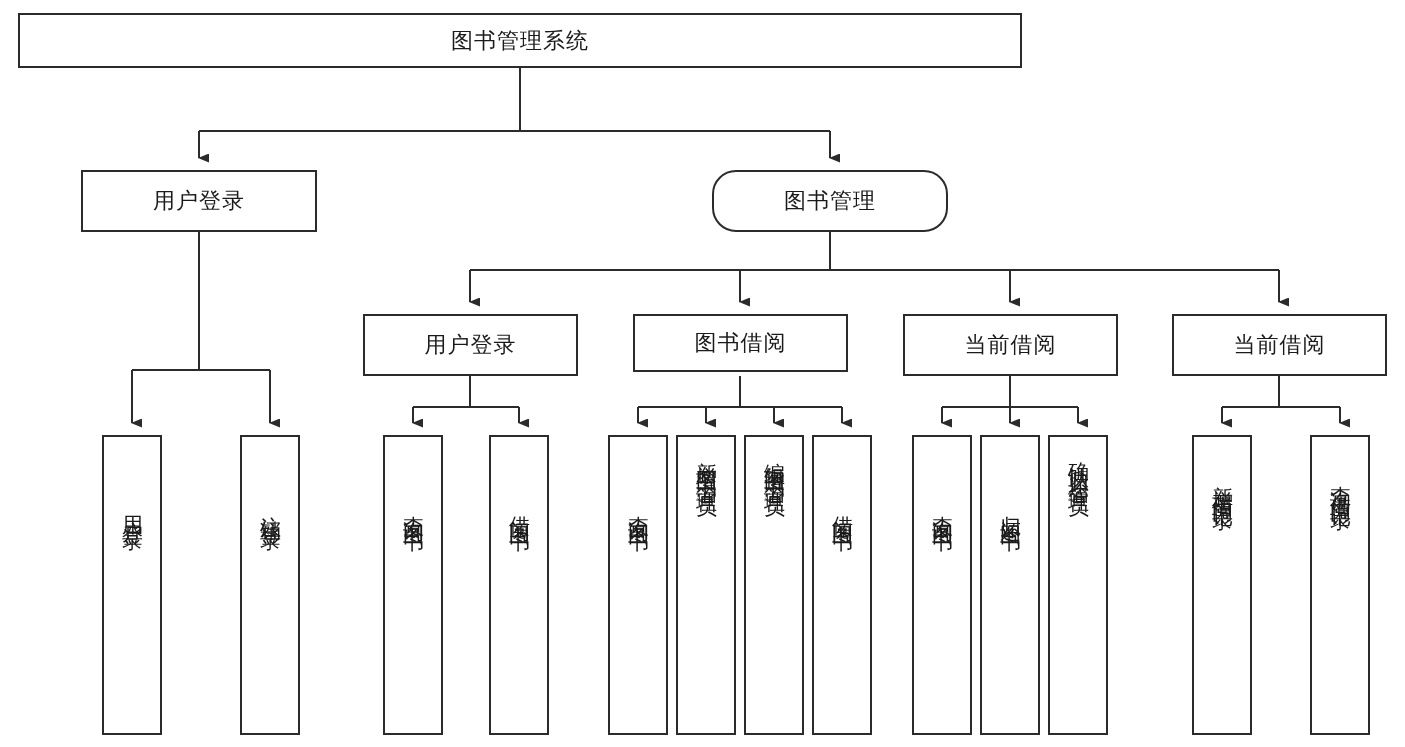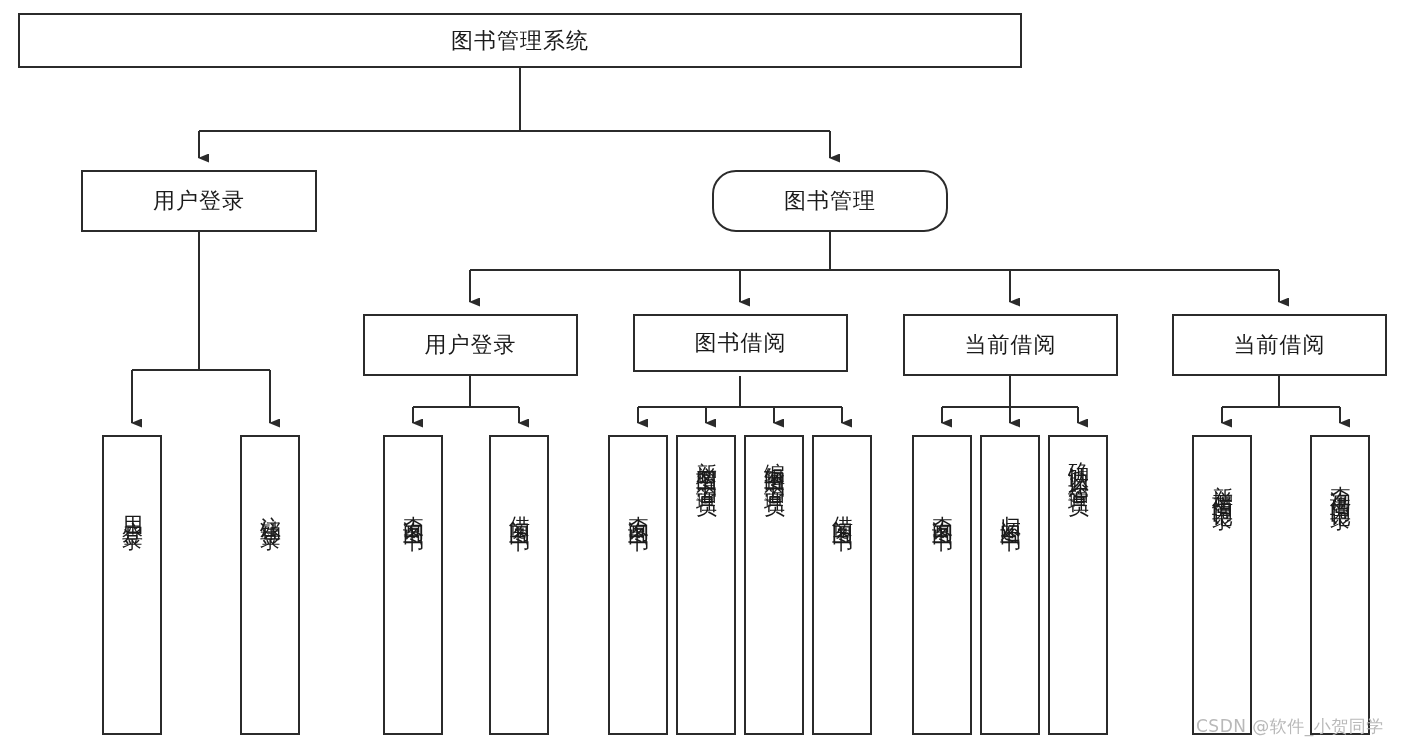--- a/index.html
+++ b/index.html
@@ -198,15 +198,14 @@
   </div>
 
   <div class="node vert" style="left:1192px; top:435px; width:60px; height:300px; padding-top:32px;">
     <span class="node-label">新增借阅记录</span>
   </div>
 
   <div class="node vert" style="left:1310px; top:435px; width:60px; height:300px; padding-top:32px;">
     <span class="node-label">查询借阅记录</span>
   </div>
 
-  <div class="watermark" style="left:1196px; top:715px;">CSDN @软件_小贺同学</div>
 
 </div>
 
 </body></html>

